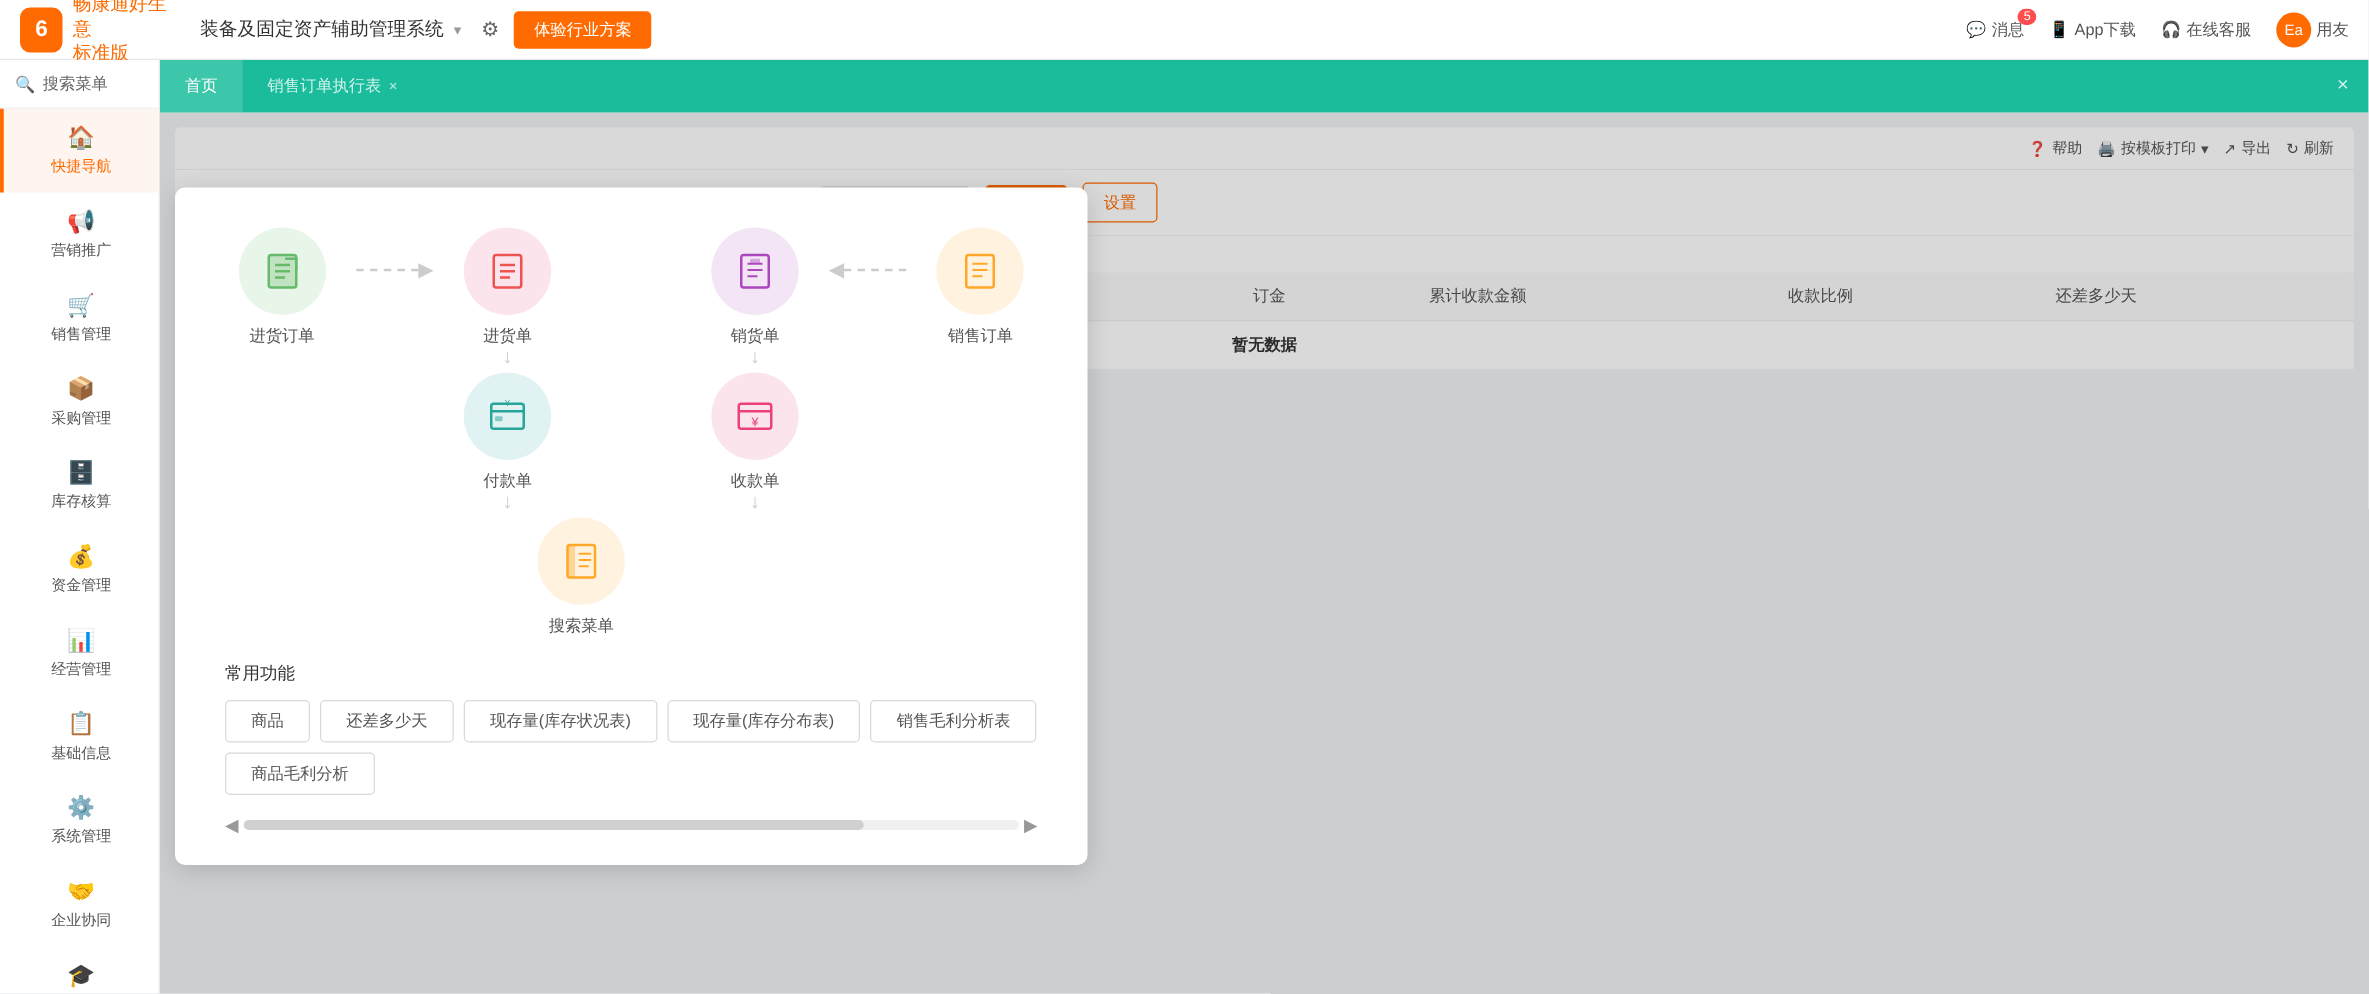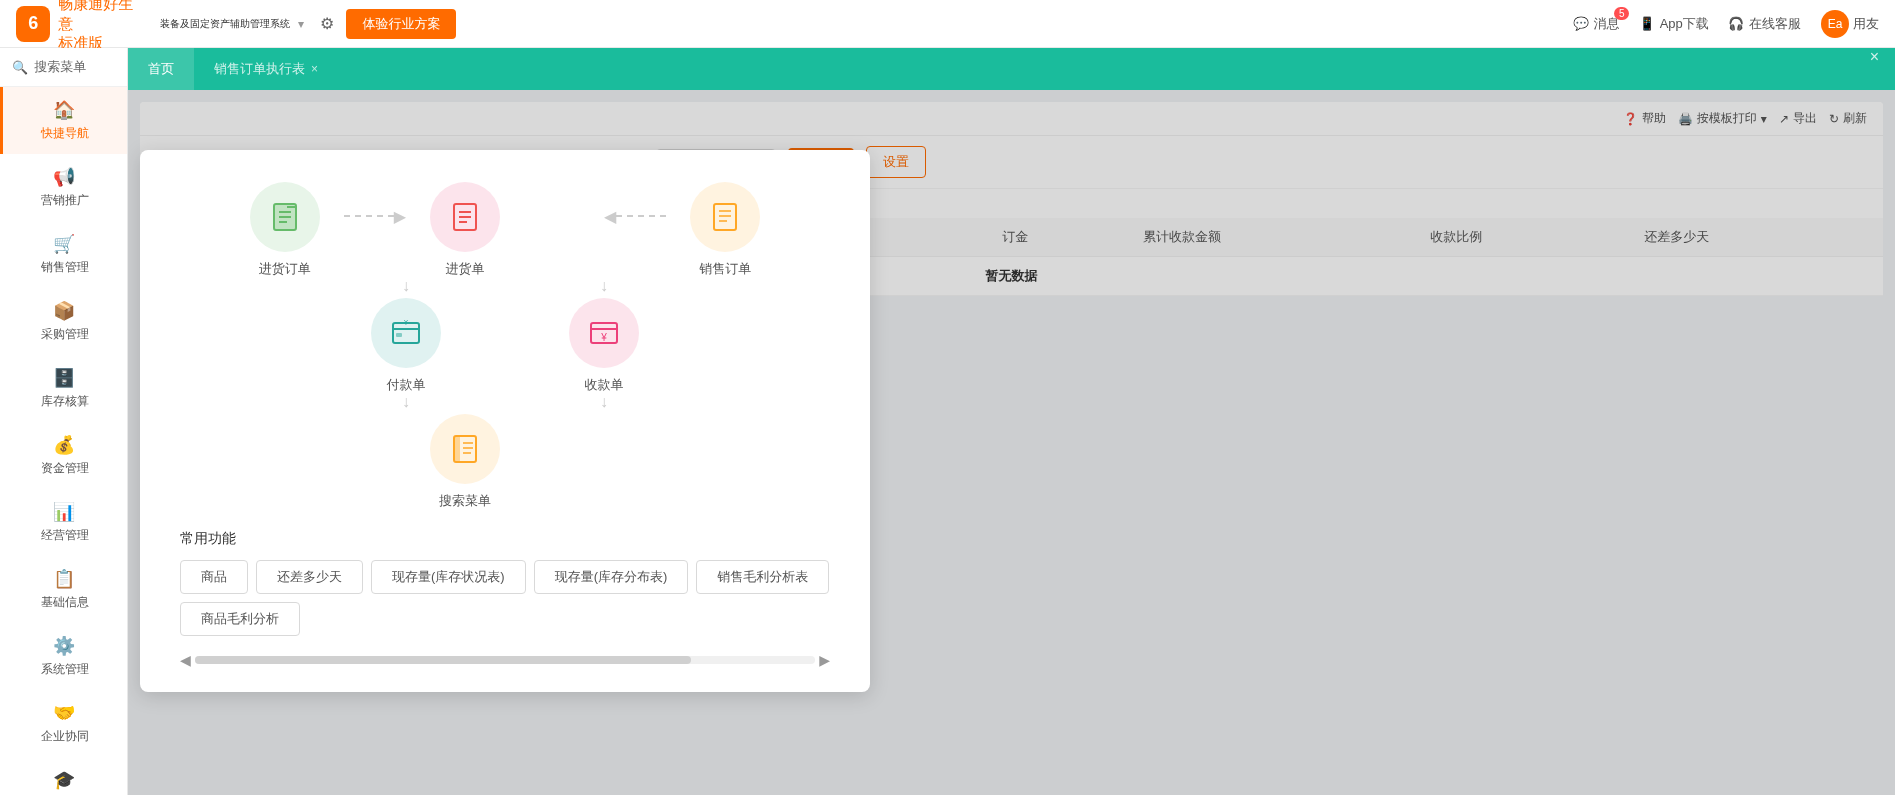--- a/index.html
+++ b/index.html
@@ -10,37 +10,37 @@
     .top-bar { height: 48px; background: #fff; display: flex; align-items: center; padding: 0 16px; border-bottom: 1px solid #e8e8e8; flex-shrink: 0; }
     .main-area { display: flex; flex: 1; overflow: hidden; }
     .sidebar { width: 128px; background: #fff; border-right: 1px solid #e8e8e8; flex-shrink: 0; display: flex; flex-direction: column; }
     .content-area { flex: 1; display: flex; flex-direction: column; background: #f0f2f5; overflow: hidden; }
 
     
     .logo-area { display: flex; align-items: center; gap: 8px; width: 128px; padding-left: 0; }
     .logo-icon { width: 36px; height: 36px; background: #ff6b00; border-radius: 8px; display: flex; align-items: center; justify-content: center; color: white; font-size: 18px; font-weight: bold; }
     .logo-text { font-size: 15px; color: #ff6b00; line-height: 1.3; }
     .system-title { display: flex; align-items: center; gap: 8px; margin-left: 16px; }
-    .system-name { font-size: 10px; color: #333; font-weight: 500; font-family: Liberation Serif, serif; }
+    .system-name { font-size: 15px; color: #333; font-weight: 500; font-family: Liberation Serif, serif; }
     .dropdown-arrow { color: #999; font-size: 12px; }
     .gear-icon { color: #666; font-size: 16px; margin-left: 8px; cursor: pointer; }
     .experience-btn { background: #ff6b00; color: white; border: none; border-radius: 4px; padding: 6px 16px; font-size: 13px; cursor: pointer; margin-left: 12px; }
     .top-right { margin-left: auto; display: flex; align-items: center; gap: 20px; }
     .top-right-item { display: flex; align-items: center; gap: 4px; color: #555; font-size: 13px; cursor: pointer; position: relative; }
     .badge { background: #ff4d4f; color: white; border-radius: 10px; font-size: 10px; padding: 1px 5px; position: absolute; top: -8px; right: -10px; }
     .user-avatar { width: 28px; height: 28px; background: #ff6b00; border-radius: 50%; display: flex; align-items: center; justify-content: center; color: white; font-size: 12px; }
 
     
     .sidebar-search { padding: 10px 12px; border-bottom: 1px solid #f0f0f0; display: flex; align-items: center; gap: 6px; color: #666; font-size: 13px; cursor: pointer; }
     .sidebar-item { padding: 12px 0; display: flex; flex-direction: column; align-items: center; gap: 4px; cursor: pointer; font-size: 12px; color: #555; border-left: 3px solid transparent; }
     .sidebar-item.active { background: #fff5f0; color: #ff6b00; border-left-color: #ff6b00; }
     .sidebar-item-icon { font-size: 18px; }
 
     
-    .tab-bar { background: #1abc9c; display: flex; align-items: flex-start; padding: 0; flex-shrink: 0; }
+    .tab-bar { background: #1abc9c; display: flex; align-items: center; padding: 0; flex-shrink: 0; }
     .tab { padding: 12px 20px; color: rgba(255,255,255,0.8); cursor: pointer; font-size: 13px; display: flex; align-items: center; gap: 6px; }
     .tab.active { background: rgba(255,255,255,0.15); color: white; font-weight: 500; }
     .tab-close { font-size: 12px; color: rgba(255,255,255,0.7); }
     .tab-close-all { margin-left: auto; padding: 0 16px; color: rgba(255,255,255,0.8); cursor: pointer; font-size: 16px; }
 
     
     .page-content { flex: 1; padding: 12px; overflow: auto; position: relative; }
 
     
     .toolbar { background: white; padding: 8px 16px; display: flex; align-items: center; gap: 12px; border-radius: 4px 4px 0 0; border-bottom: 1px solid #f0f0f0; flex-shrink: 0; }
@@ -303,20 +303,32 @@
                       <line x1="12" y1="13" x2="24" y2="13" stroke="#ef5350" stroke-width="2"></line>
                       <line x1="12" y1="18" x2="24" y2="18" stroke="#ef5350" stroke-width="2"></line>
                       <line x1="12" y1="23" x2="20" y2="23" stroke="#ef5350" stroke-width="2"></line>
                     </svg>
                   </div>
                   <span class="flow-label">进货单</span>
                 </div>
 
                 <div style="width: 80px;"></div>
 
+                <div class="flow-node">
+                  <div class="flow-circle purple">
+                    <svg width="36" height="36" viewBox="0 0 36 36" fill="none">
+                      <rect x="7" y="5" width="22" height="26" rx="2" stroke="#ab47bc" stroke-width="2" fill="none"></rect>
+                      <line x1="12" y1="12" x2="24" y2="12" stroke="#ab47bc" stroke-width="1.5"></line>
+                      <line x1="12" y1="17" x2="24" y2="17" stroke="#ab47bc" stroke-width="1.5"></line>
+                      <line x1="12" y1="22" x2="20" y2="22" stroke="#ab47bc" stroke-width="1.5"></line>
+                      <rect x="14" y="8" width="8" height="4" rx="1" fill="#ab47bc" opacity="0.4"></rect>
+                    </svg>
+                  </div>
+                  <span class="flow-label">销货单</span>
+                </div>
 
                 <div style="display: flex; align-items: center; padding-bottom: 28px;">
                   <span style="color: #ccc; font-size: 16px;">◀</span>
                   <div style="width: 50px; border-top: 2px dashed #ccc;"></div>
                 </div>
 
                 <div class="flow-node">
                   <div class="flow-circle orange">
                     <svg width="36" height="36" viewBox="0 0 36 36" fill="none">
                       <rect x="7" y="5" width="22" height="26" rx="2" stroke="#ffa726" stroke-width="2" fill="none"></rect>

